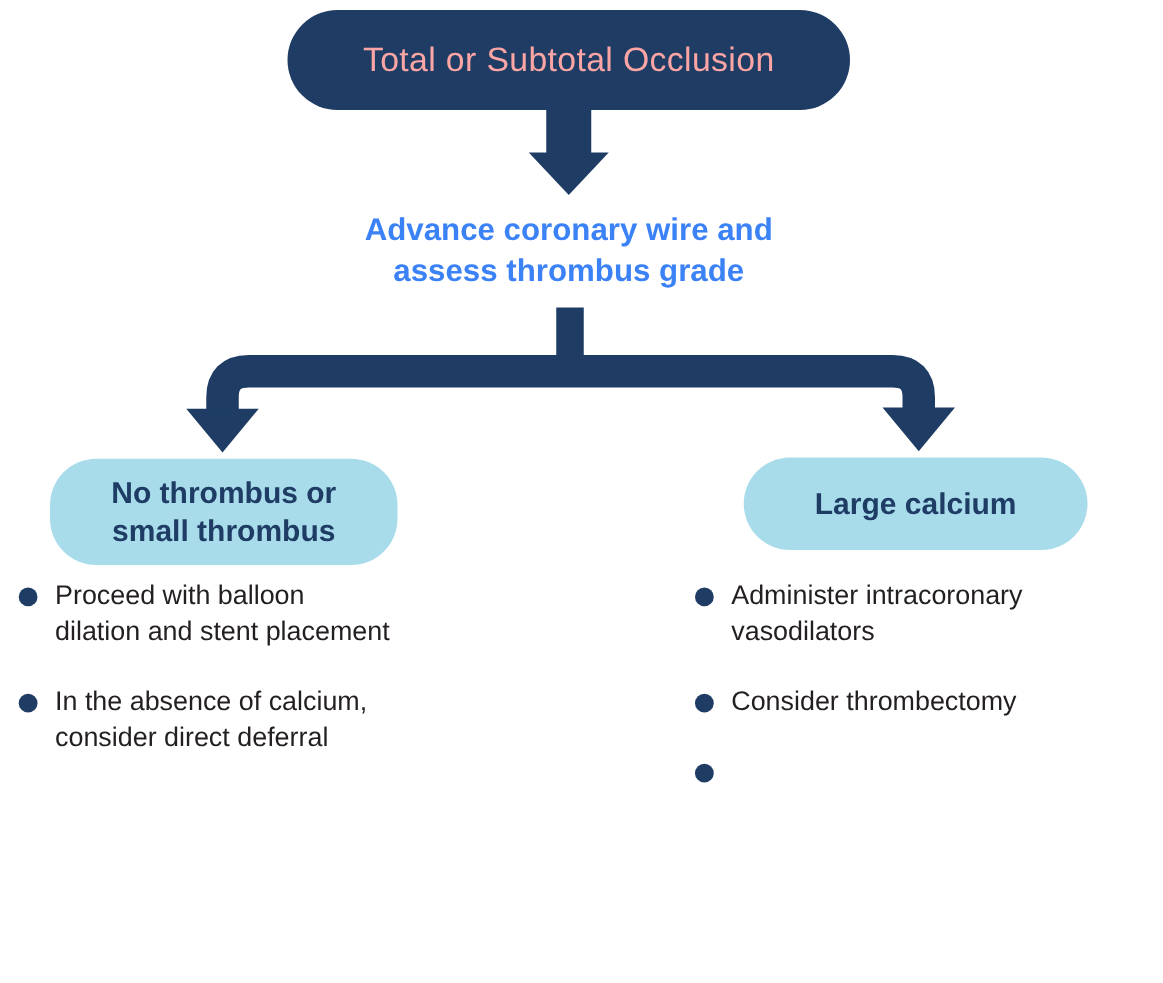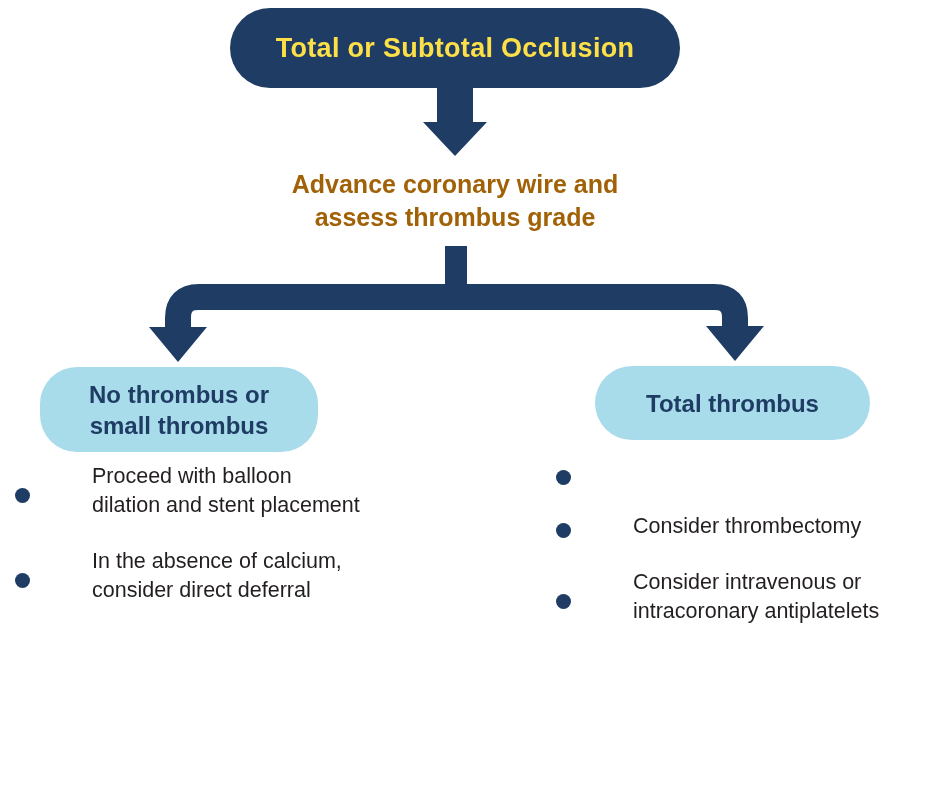--- a/index.html
+++ b/index.html
@@ -7,46 +7,46 @@
     position:relative;width:930px;height:786px;background:#ffffff;overflow:hidden;
     font-family:"Liberation Sans",sans-serif;color:#231f20;
   }
   
   .root-pill{
     position:absolute;left:230px;top:8px;width:450px;height:80px;
     background:#1e3c64;border-radius:40px;
     display:flex;align-items:center;justify-content:center;
   }
   .root-pill .label{
-    color:#fde047;font-weight:bold;font-size:27px;letter-spacing:.3px;white-space:pre-wrap;
+    color:#fca5a5;font-weight:normal;font-size:27px;letter-spacing:.3px;white-space:pre-wrap;
   }
   
   .down-arrow{position:absolute;left:415px;top:88px;width:80px;height:68px;}
   
   .step2{
     position:absolute;left:225px;top:168px;width:460px;text-align:center;
-    font-weight:bold;font-size:25px;line-height:33px;color:#a16207;white-space:pre-wrap;
+    font-weight:bold;font-size:25px;line-height:33px;color:#3b82f6;white-space:pre-wrap;
   }
   
   .branch-arrow{position:absolute;left:0;top:240px;width:930px;height:130px;}
   
   .branch-pill{
     position:absolute;background:#a9dceb;border-radius:37px;
     display:flex;align-items:center;justify-content:center;text-align:center;
   }
   .branch-pill .label{
     color:#1e3c64;font-weight:bold;font-size:24px;line-height:31px;white-space:pre-wrap;
   }
   .pill-left{left:40px;top:367px;width:278px;height:85px;}
   .pill-right{left:595px;top:366px;width:275px;height:74px;}
   
   .bullets{position:absolute;list-style:none;margin:0;padding:0;}
   .bullets-left{left:15px;top:462px;width:395px;}
   .bullets-right{left:556px;top:462px;width:365px;}
-  .bullet-item{display:flex;align-items:center;margin:0 0 27px 0;gap:48px;}
+  .bullet-item{display:flex;align-items:flex-start;margin:0 0 27px 0;}
   .bullet-dot{
     flex:0 0 auto;width:15px;height:15px;border-radius:50%;
     background:#1e3c64;margin:8px 14px 0 0;
   }
   .bullet-text{
     font-size:21.5px;line-height:29px;color:#231f20;white-space:pre-wrap;
   }
   svg .navy-fill{fill:#1e3c64;}
   svg .navy-stroke{stroke:#1e3c64;fill:none;}
 </style>
@@ -73,44 +73,44 @@
     <polygon class="navy-fill" points="149,327 207,327 178,362"></polygon>
     <polygon class="navy-fill" points="706,326 764,326 735,361"></polygon>
   </svg>
 
   <div class="branch-pill pill-left">
     <span class="label">No thrombus or
 small thrombus</span>
   </div>
 
   <div class="branch-pill pill-right">
-    <span class="label">Total thrombus</span>
+    <span class="label">Large calcium</span>
   </div>
 
   <ul class="bullets bullets-left">
     <li class="bullet-item">
       <span class="bullet-dot"></span>
       <span class="bullet-text">Proceed with balloon
 dilation and stent placement</span>
     </li>
     <li class="bullet-item">
       <span class="bullet-dot"></span>
       <span class="bullet-text">In the absence of calcium,
 consider direct deferral</span>
     </li>
   </ul>
 
   <ul class="bullets bullets-right">
     <li class="bullet-item">
       <span class="bullet-dot"></span>
+      <span class="bullet-text">Administer intracoronary
+vasodilators</span>
     </li>
     <li class="bullet-item">
       <span class="bullet-dot"></span>
       <span class="bullet-text">Consider thrombectomy</span>
     </li>
     <li class="bullet-item">
       <span class="bullet-dot"></span>
-      <span class="bullet-text">Consider intravenous or
-intracoronary antiplatelets</span>
     </li>
   </ul>
 
 </div>
 
 </body></html>

